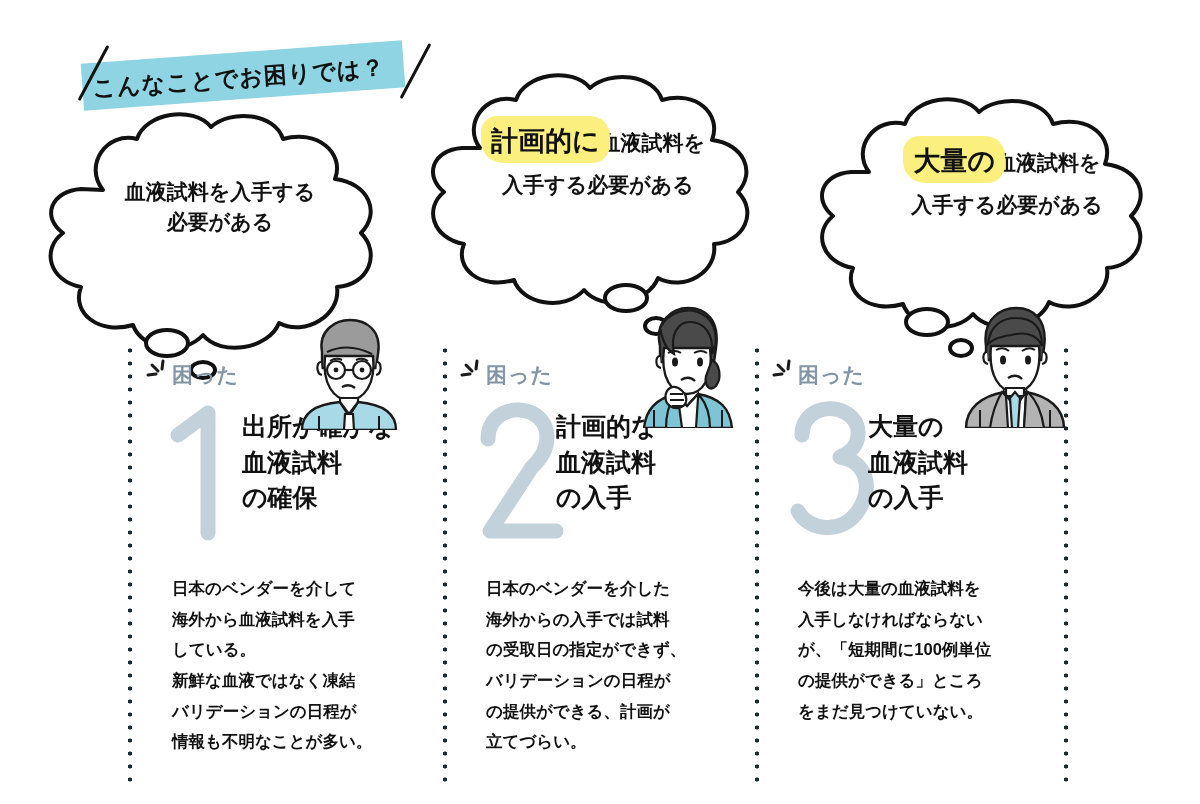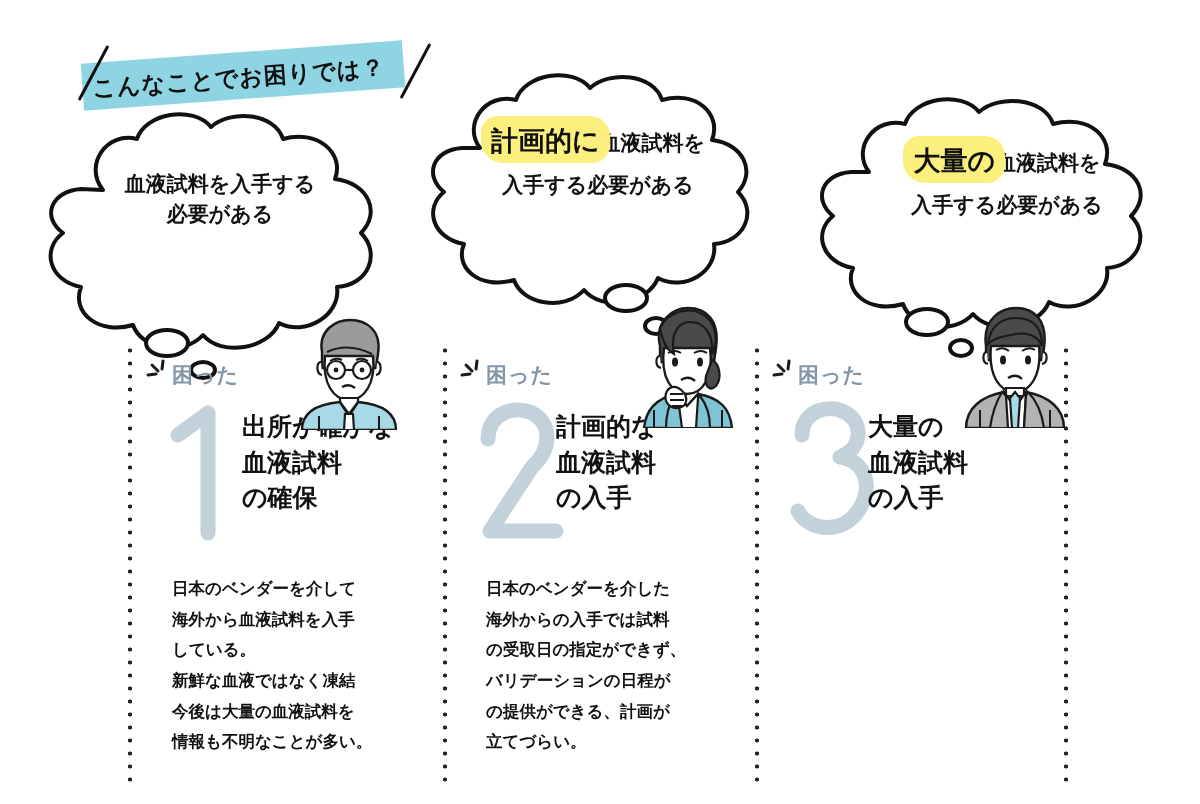--- a/index.html
+++ b/index.html
@@ -153,21 +153,21 @@
     <path d="M78,95 C58,70 82,36 112,44 C120,18 168,10 186,32
              C206,14 250,18 258,44 C292,34 320,58 310,84
              C344,88 356,118 336,138 C356,158 344,190 312,192
              C316,220 280,242 254,228 C244,254 196,262 178,240
              C158,262 116,254 108,230 C74,240 46,218 56,192
              C24,186 16,154 38,138 C16,122 26,96 56,94 Z" fill="#ffffff" stroke="#111111" stroke-width="4" stroke-linejoin="round"></path>
     <ellipse cx="142" cy="248" rx="21" ry="13" fill="#fff" stroke="#111" stroke-width="4"></ellipse>
     <ellipse cx="178" cy="275" rx="12" ry="8" fill="#fff" stroke="#111" stroke-width="4"></ellipse>
   </svg>
   <div class="bubble-text" style="left:0; top:66px; width:390px;">
-    <div class="small" style="margin-top:8px;">血液試料を入手する</div>
+    <div class="small" style="margin-top:16px;">血液試料を入手する</div>
     <div class="small">必要がある</div>
   </div>
 </div>
 
 <div class="bubble-wrap" style="left:408px; top:58px; width:380px; height:290px;">
   <svg class="bubble-svg" width="380" height="290" viewBox="0 0 380 290">
     <path d="M72,90 C54,66 78,34 108,42 C116,16 164,8 182,30
              C202,12 246,16 254,42 C288,32 314,56 304,82
              C336,86 348,114 330,134 C350,154 336,184 306,186
              C310,214 276,234 250,220 C240,246 194,254 176,232
@@ -286,21 +286,21 @@
       <path d="M22,44 L52,22 L52,142" fill="none" stroke="#c3d2da" stroke-width="15" stroke-linecap="round" stroke-linejoin="round"></path>
     </svg>
     <div class="headline">出所が確かな
 血液試料
 の確保</div>
   </div>
   <div class="body-text">日本のベンダーを介して
 海外から血液試料を入手
 している。
 新鮮な血液ではなく凍結
-今後は大量の血液試料を
+バリデーションの日程が
 情報も不明なことが多い。</div>
 </div>
 
 <div class="column" style="left:444px;">
   <div class="trouble-row">
     <svg class="sparkle" viewBox="0 0 30 26">
       <line x1="4" y1="16" x2="12" y2="15" stroke="#1a1a1a" stroke-width="3" stroke-linecap="round"></line>
       <line x1="8" y1="6" x2="14" y2="12" stroke="#1a1a1a" stroke-width="3" stroke-linecap="round"></line>
       <line x1="19" y1="2" x2="18" y2="10" stroke="#1a1a1a" stroke-width="3" stroke-linecap="round"></line>
     </svg>
@@ -332,13 +332,18 @@
     <div class="trouble-label">困った</div>
   </div>
   <div class="headline-row">
     <svg class="numeral" viewBox="0 0 110 150">
       <path d="M20,44 C20,20 46,12 64,22 C82,32 80,58 58,66 C84,70 92,96 76,120 C60,144 26,140 16,120" fill="none" stroke="#c3d2da" stroke-width="15" stroke-linecap="round" stroke-linejoin="round"></path>
     </svg>
     <div class="headline">大量の
 血液試料
 の入手</div>
   </div>
+  <div class="body-text">今後は大量の血液試料を
+入手しなければならない
+が、「短期間に100例単位
+の提供ができる」ところ
+をまだ見つけていない。</div>
 </div>
 
 </body></html>

